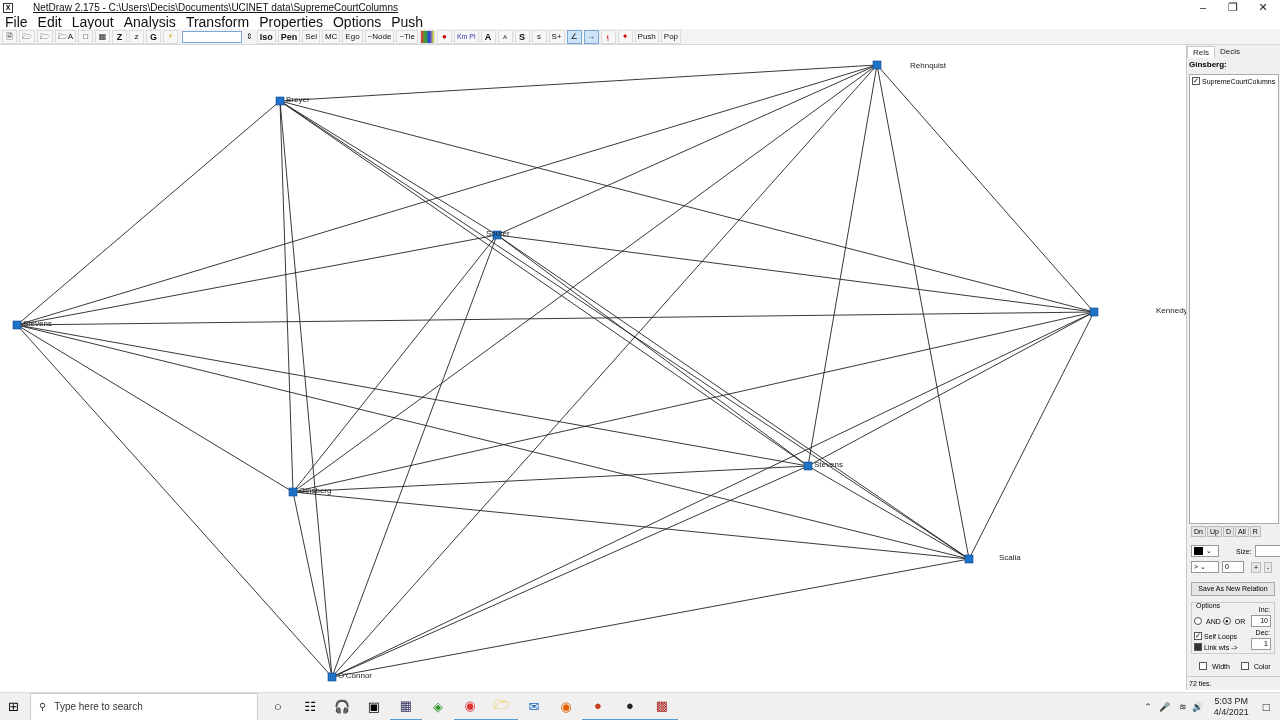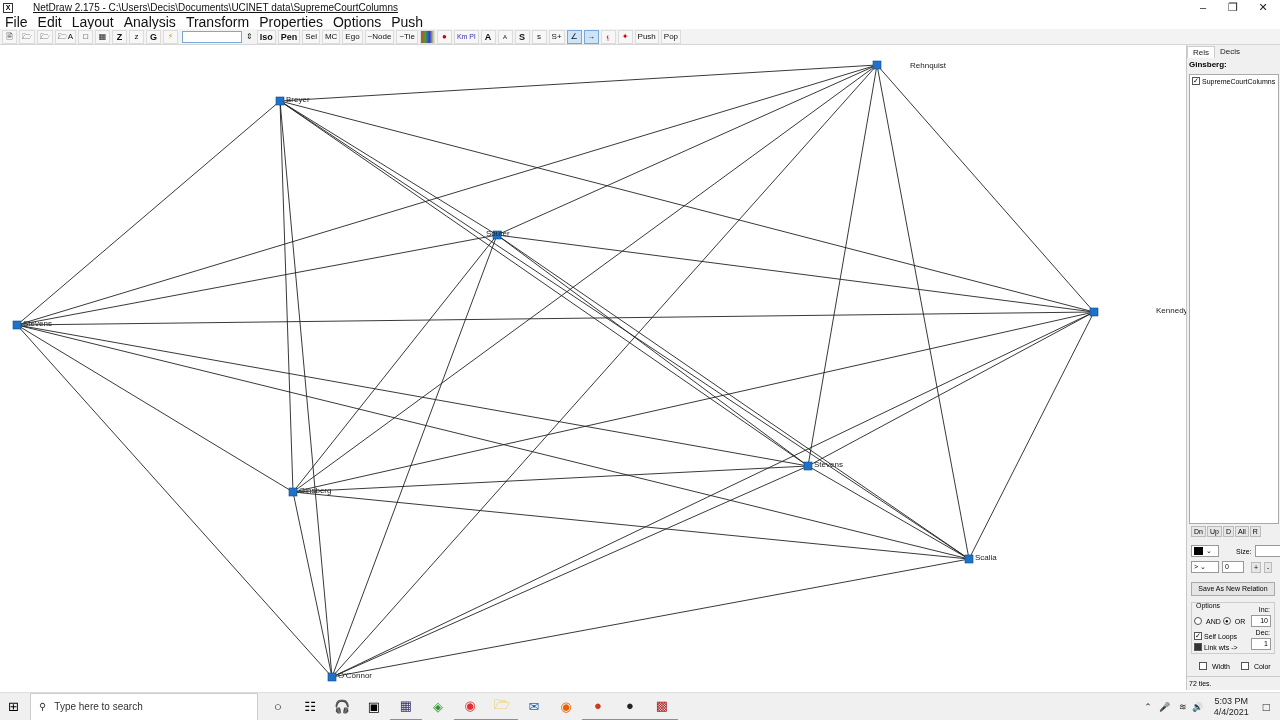--- a/index.html
+++ b/index.html
@@ -151,21 +151,21 @@
       <rect x="328" y="628" width="8" height="8" fill="#1e73c8" stroke="#0b4a8a" stroke-width="0.6"></rect>
     </svg>
   <div id="labels">
       <div class="node-label" style="left: 883px; top: 16px; margin-left: 27px;">Rehnquist</div>
       <div class="node-label" style="left: 286px; top: 50px;">Breyer</div>
       <div class="node-label" style="left: 486px; top: 184px;">Souter</div>
       <div class="node-label" style="left: 23px; top: 274px;">Stevens</div>
       <div class="node-label" style="left: 1156px; top: 261px;">Kennedy</div>
       <div class="node-label" style="left: 814px; top: 415px;">Stevens</div>
       <div class="node-label" style="left: 299px; top: 441px;">Ginsberg</div>
-      <div class="node-label" style="left: 975px; top: 508px;">Scalia</div>
+      <div class="node-label" style="left: 999px; top: 508px;">Scalia</div>
       <div class="node-label" style="left: 338px; top: 626px;">O'Connor</div>
     </div>
 </div>
 
 <div class="side">
   <div class="tabs">
     <div class="tab sel">Rels</div>
     <div class="tab">Decis</div>
   </div>
   <div class="rel-label">Ginsberg:</div>

